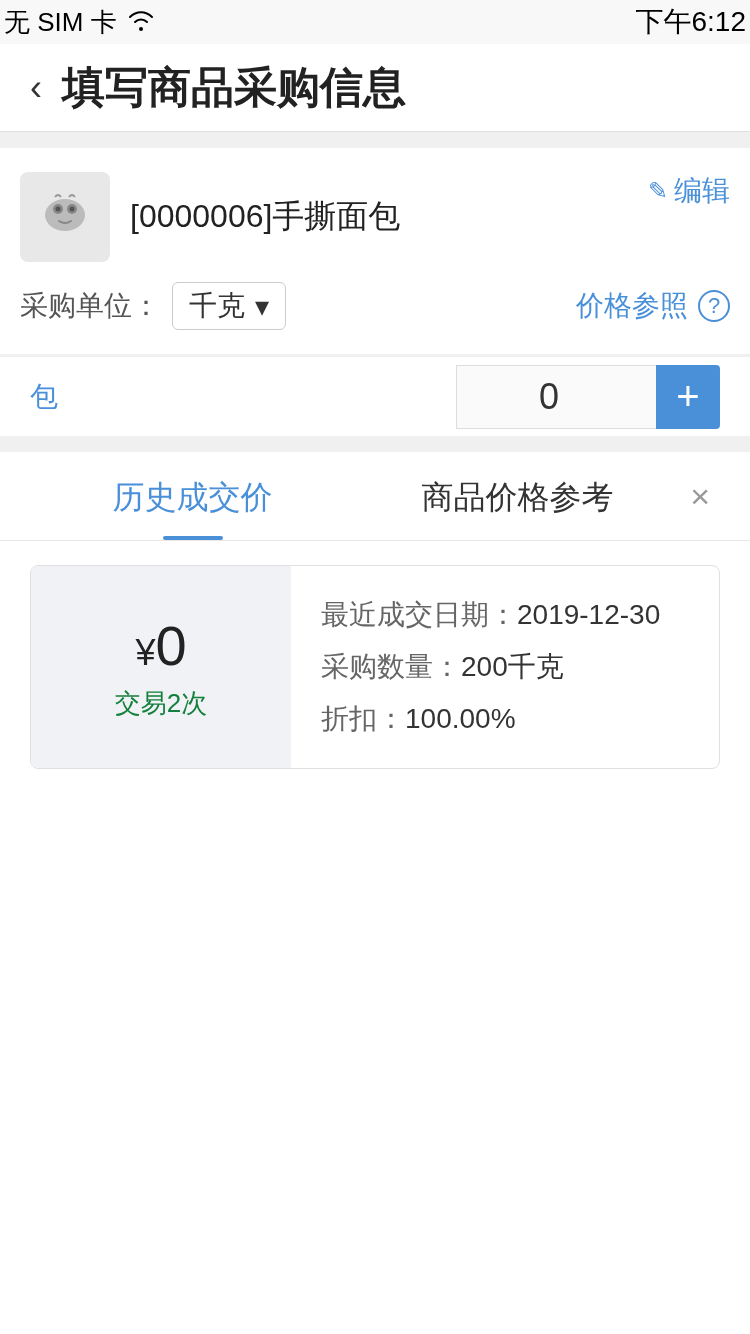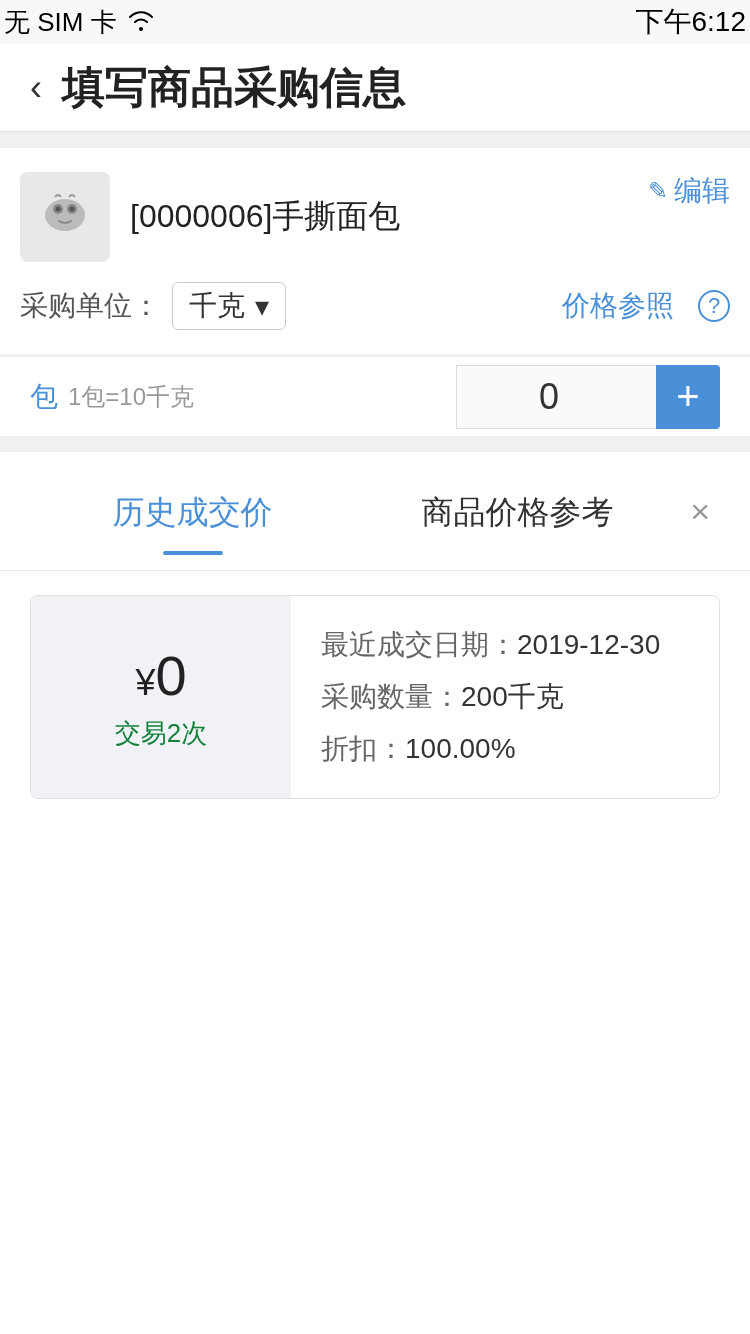--- a/index.html
+++ b/index.html
@@ -165,21 +165,21 @@
       display: flex;
       align-items: center;
       gap: 10px;
       cursor: pointer;
     }
     .price-ref {
       font-size: 28px;
       color: #4a90d9;
       display: flex;
       align-items: center;
-      gap: 24px;
+      gap: 10px;
       cursor: pointer;
     }
     .help-circle {
       width: 32px;
       height: 32px;
       border-radius: 50%;
       border: 2px solid #4a90d9;
       display: inline-flex;
       align-items: center;
       justify-content: center;
@@ -243,21 +243,21 @@
 
     
     .tab-section {
       background: #fff;
       margin-top: 16px;
     }
     .tab-bar {
       display: flex;
       align-items: center;
       border-bottom: 1px solid #e8e8e8;
-      padding: 15px 30px;
+      padding: 0 30px;
       position: relative;
     }
     .tab-item {
       flex: 1;
       text-align: center;
       padding: 24px 0 20px;
       font-size: 32px;
       color: #333;
       cursor: pointer;
       position: relative;
@@ -395,21 +395,20 @@
     <div class="price-ref">
       <span>价格参照</span>
       <div class="help-circle">?</div>
     </div>
   </div>
 </div>
 
 <div class="quantity-section">
   <div class="quantity-label">
     <span class="bao-icon">包</span>
-    <span class="bao-sub">1包=10千克</span>
   </div>
   <div class="quantity-input-wrap">
     <input class="quantity-input" type="number" value="0" style="">
     <button class="quantity-plus">+</button>
   </div>
 </div>
 
 <div class="tab-section">
   <div class="tab-bar">
     <div class="tab-item active">历史成交价</div>

